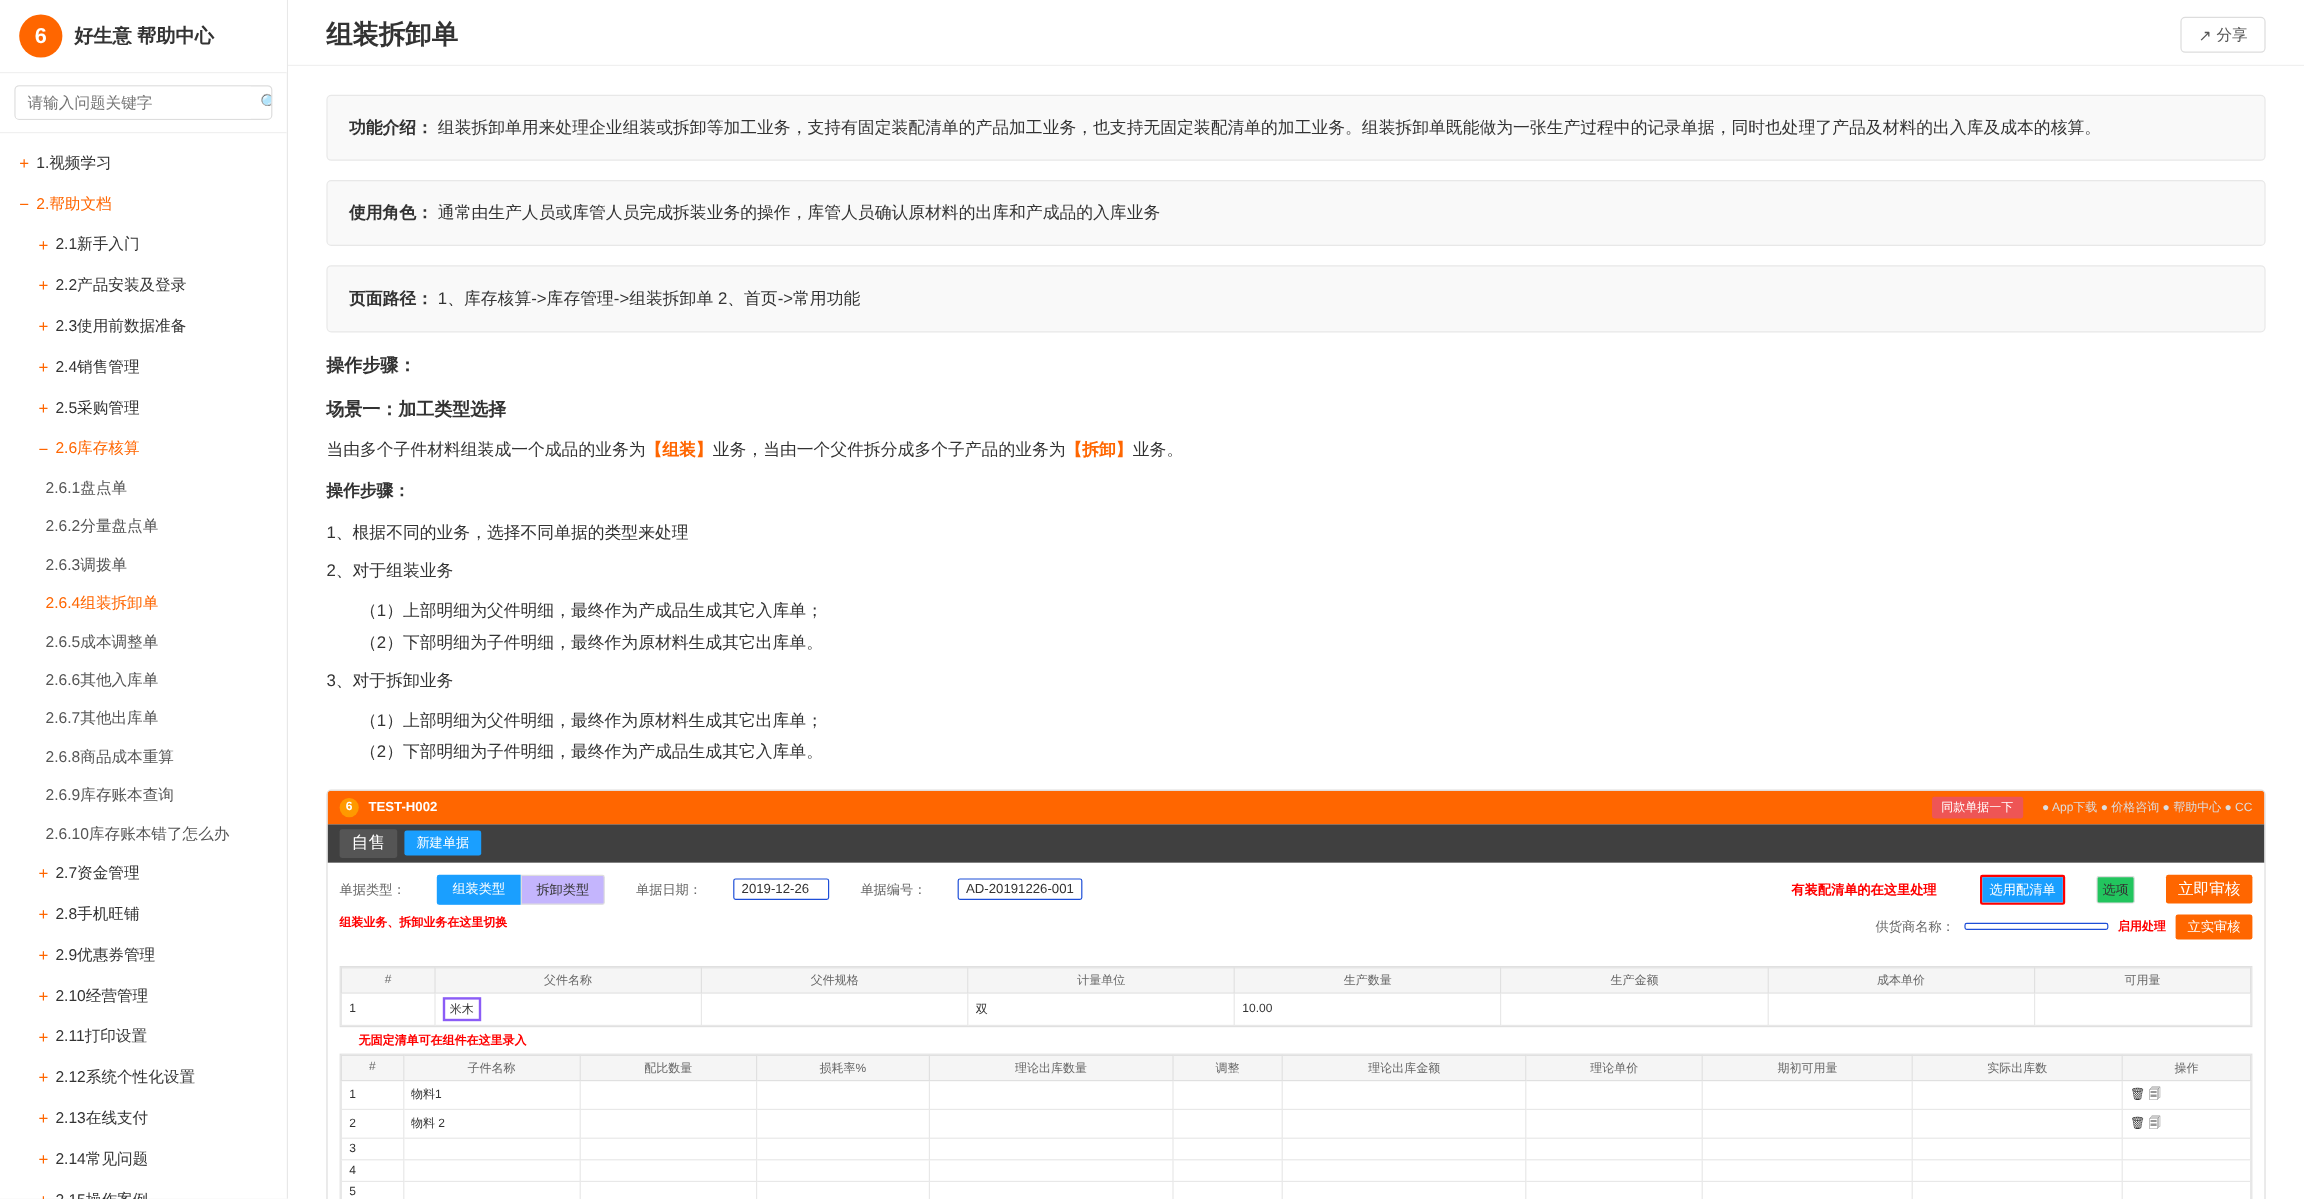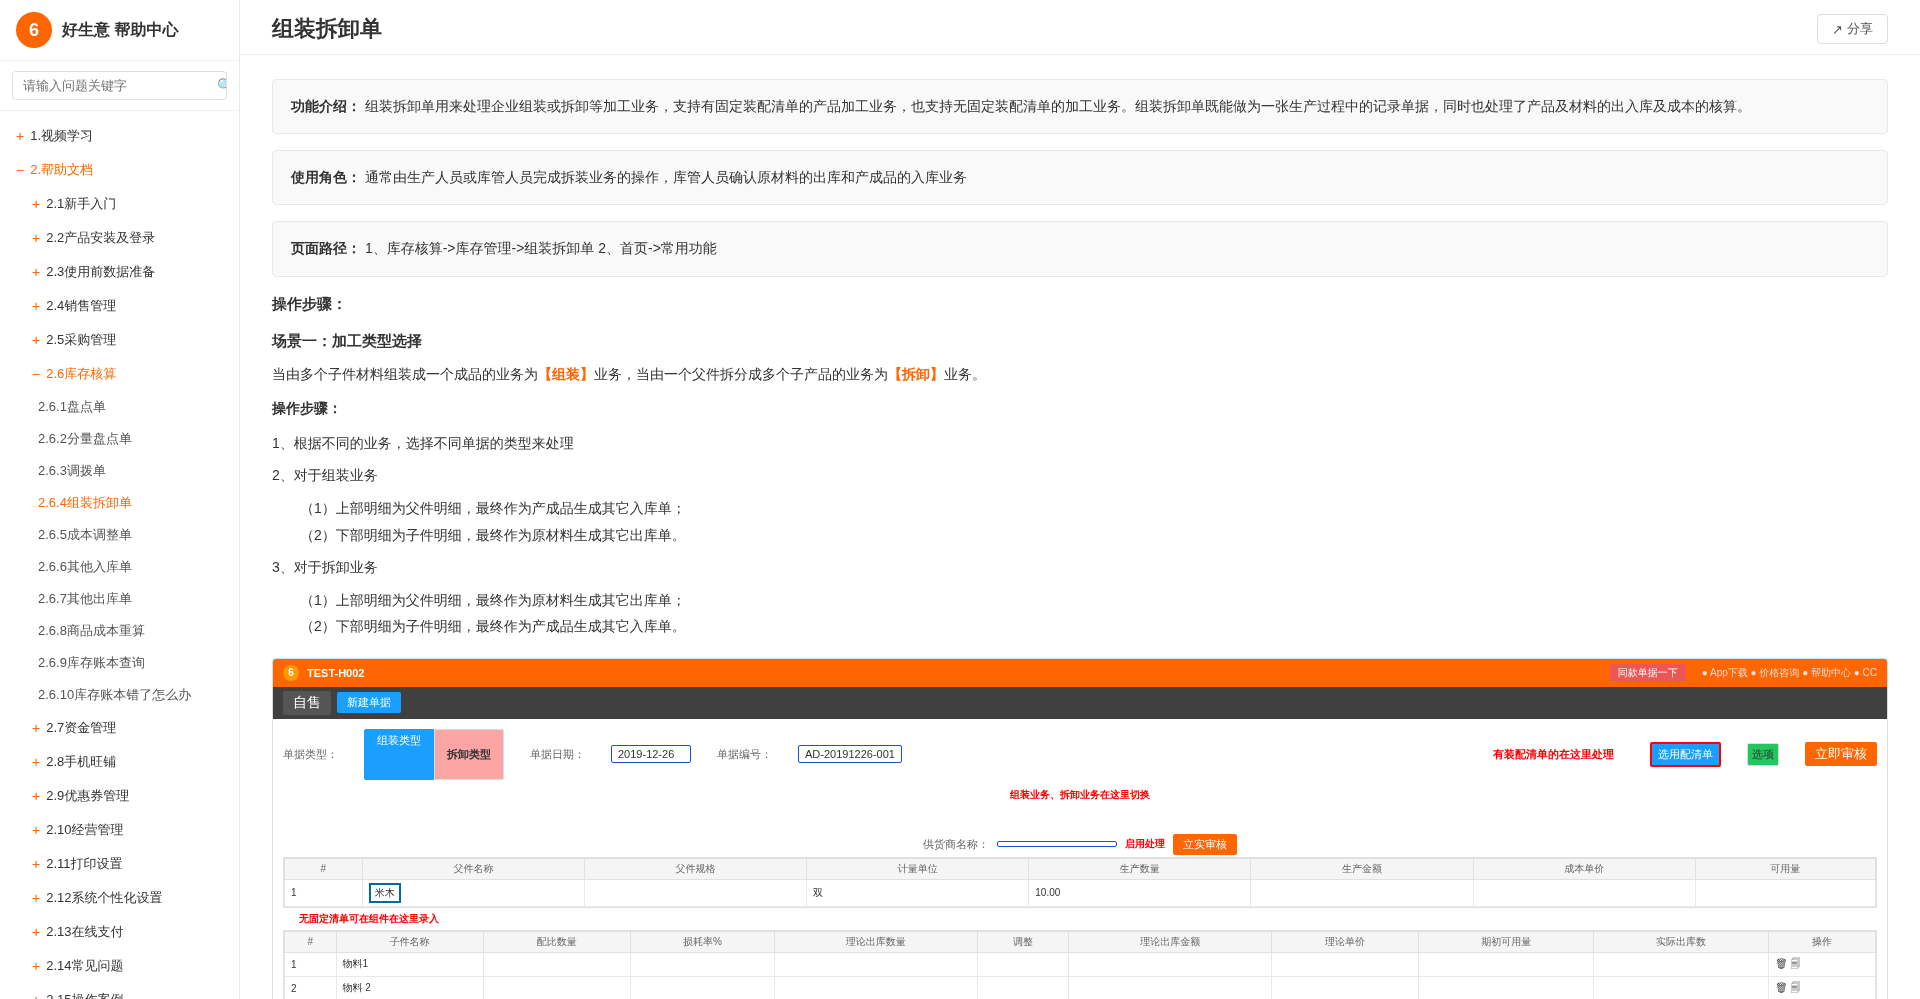--- a/index.html
+++ b/index.html
@@ -384,37 +384,37 @@
             <span style="color:#fff;font-size:11px;padding:3px 10px;background:#1a9fff;border-radius:2px;">新建单据</span>
           </div>
         </div>
 
         <div class="ss-content" style="position:relative;">
 
           <div class="ss-form-row">
             <span class="ss-label">单据类型：</span>
             <div style="display:flex;gap:0;">
               <span style="padding:3px 12px;background:#1a9fff;color:#fff;font-size:11px;border:1px solid #1a9fff;border-radius:2px 0 0 2px;cursor:default;">组装类型</span>
-              <span style="padding:17px 12px;background:#fca5a5;color:#333;font-size:11px;border:1px solid #ddd;border-radius:0 2px 2px 0;cursor:default;font-weight:bold;">拆卸类型</span>
+              <span style="padding:4px 12px;background:#c4b5fd;color:#333;font-size:11px;border:1px solid #ddd;border-radius:0 2px 2px 0;cursor:default;">拆卸类型</span>
             </div>
             <span class="ss-label">单据日期：</span>
             <span class="ss-input">2019-12-26</span>
             <span class="ss-label">单据编号：</span>
             <span class="ss-input">AD-20191226-001</span>
             <div style="flex:1;"></div>
 
             <span style="color:red;font-size:11px;font-weight:bold;margin-right:10px;">有装配清单的在这里处理</span>
             <span style="display:inline-block;border:2px solid red;border-radius:2px;">
               <span style="padding:3px 6px;background:#1a9fff;color:#fff;font-size:11px;cursor:default;display:inline-block;">选用配清单</span>
             </span>
             <span style="padding:3px 4px;background:#22c55e;color:#333;font-size:11px;border:1px solid #ddd;border-radius:2px;cursor:default;">选项</span>
             <span style="padding:3px 10px;background:#f60;color:#fff;font-size:13px;border-radius:2px;cursor:default;">立即审核</span>
           </div>
 
-          <div style="display:flex;align-items:center;gap:16px;margin-bottom:2px;flex-direction:column;">
+          <div style="display:flex;align-items:flex-start;gap:16px;margin-bottom:22px;">
             <div style="display:flex;align-items:center;gap:4px;">
               <span style="color:red;font-size:10px;font-weight:bold;">组装业务、拆卸业务在这里切换</span>
             </div>
             <div style="flex:1;"></div>
             <div style="display:flex;align-items:center;gap:8px;">
               <span class="ss-label">供货商名称：</span>
               <span class="ss-input" style="min-width:120px;"></span>
               <span style="color:red;font-size:10px;font-weight:bold;">启用处理</span>
               <span style="padding:3px 10px;background:#f60;color:#fff;font-size:11px;border-radius:2px;cursor:default;">立实审核</span>
             </div>
@@ -431,21 +431,21 @@
                   <th>生产数量</th>
                   <th>生产金额</th>
                   <th>成本单价</th>
                   <th>可用量</th>
                 </tr>
               </thead>
               <tbody>
                 <tr>
                   <td>1</td>
                   <td>
-                    <span style="border:2px solid #0369a1;padding:1px 4px;display:inline-block;">米木</span>
+                    <span style="border:2px solid #8b5cf6;padding:1px 4px;display:inline-block;">米木</span>
                   </td>
                   <td></td>
                   <td>双</td>
                   <td>10.00</td>
                   <td></td>
                   <td></td>
                   <td></td>
                 </tr>
               </tbody>
             </table>

